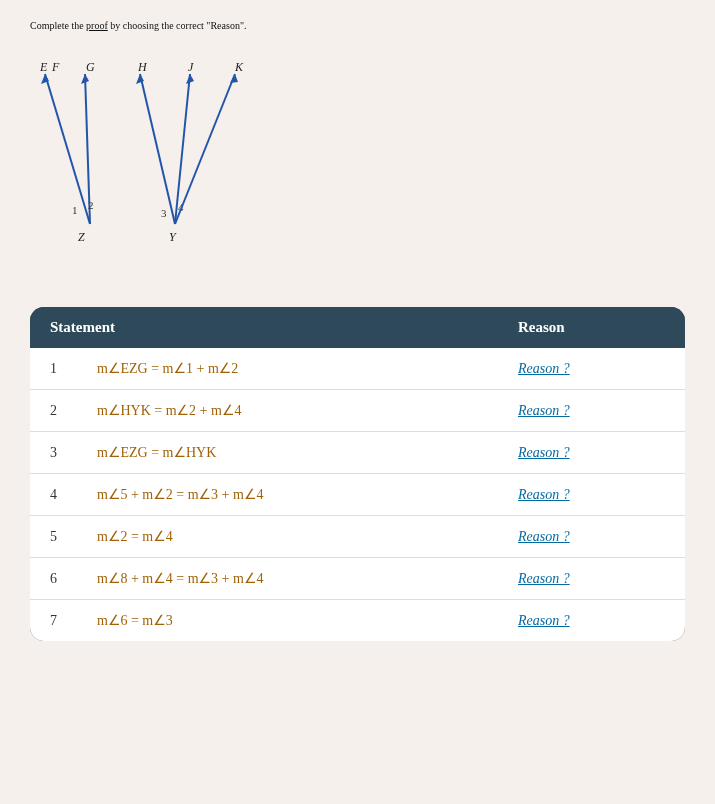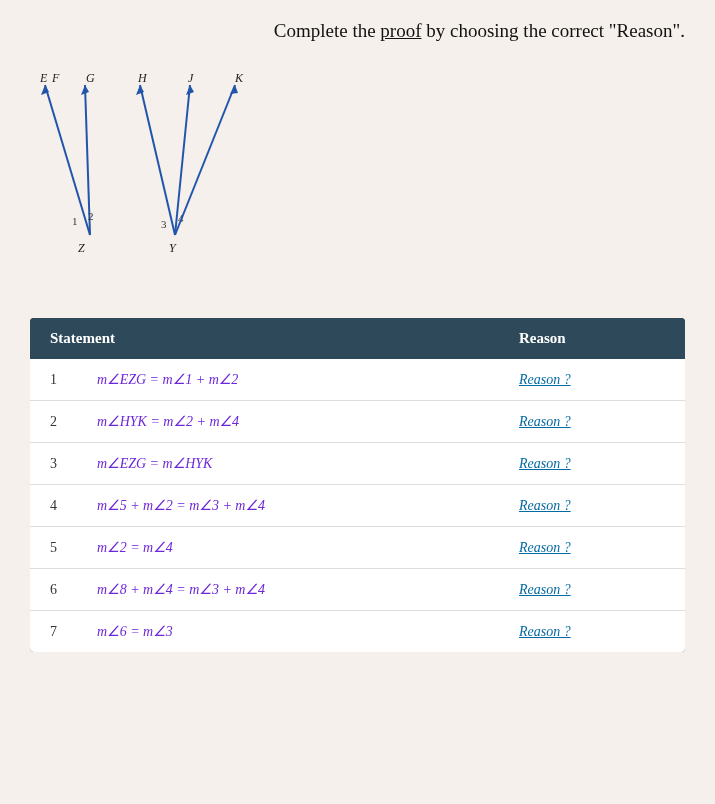--- a/index.html
+++ b/index.html
@@ -5,24 +5,23 @@
     * { margin: 0; padding: 0; box-sizing: border-box; }
     body {
       font-family: Georgia, 'Times New Roman', serif;
       background: #f5f0eb;
       width: 715px;
       min-height: 804px;
       padding: 20px 30px;
       color: #222;
     }
     .intro-text {
-      font-size: 19px;
+      font-size: 10px;
       margin-bottom: 18px;
       color: #111;
-      text-align: right;
     }
     .intro-text u { text-decoration: underline; }
     .diagram-area {
       display: flex;
       align-items: flex-start;
       margin-bottom: 18px;
       gap: 20px;
     }
     .diagram-svg-container {
       flex: 0 0 auto;
@@ -31,21 +30,21 @@
       flex: 1;
       font-size: 15px;
       padding-top: 10px;
       line-height: 2;
     }
     .given-prove .math {
       font-style: italic;
     }
     .proof-table-wrapper {
       background: #2e4a5a;
-      border-radius: 4px;
+      border-radius: 14px;
       overflow: hidden;
       margin-top: 24px;
     }
     .proof-table {
       width: 100%;
       border-collapse: collapse;
     }
     .proof-table thead tr th {
       background: #2e4a5a;
       color: #fff;
@@ -65,22 +64,21 @@
       padding: 12px 20px;
       font-size: 14px;
       vertical-align: middle;
     }
     .proof-table tbody td.row-num {
       width: 30px;
       color: #333;
       font-style: normal;
     }
     .proof-table tbody td.statement-cell {
-      font-style: italic;
-      color: #6d28d9;
+      color: #a16207;
     }
     .proof-table tbody td.reason-cell {
       font-style: italic;
       text-decoration: underline;
       color: #0369a1;
       cursor: pointer;
     }
   </style>
 </head>
 <body>

